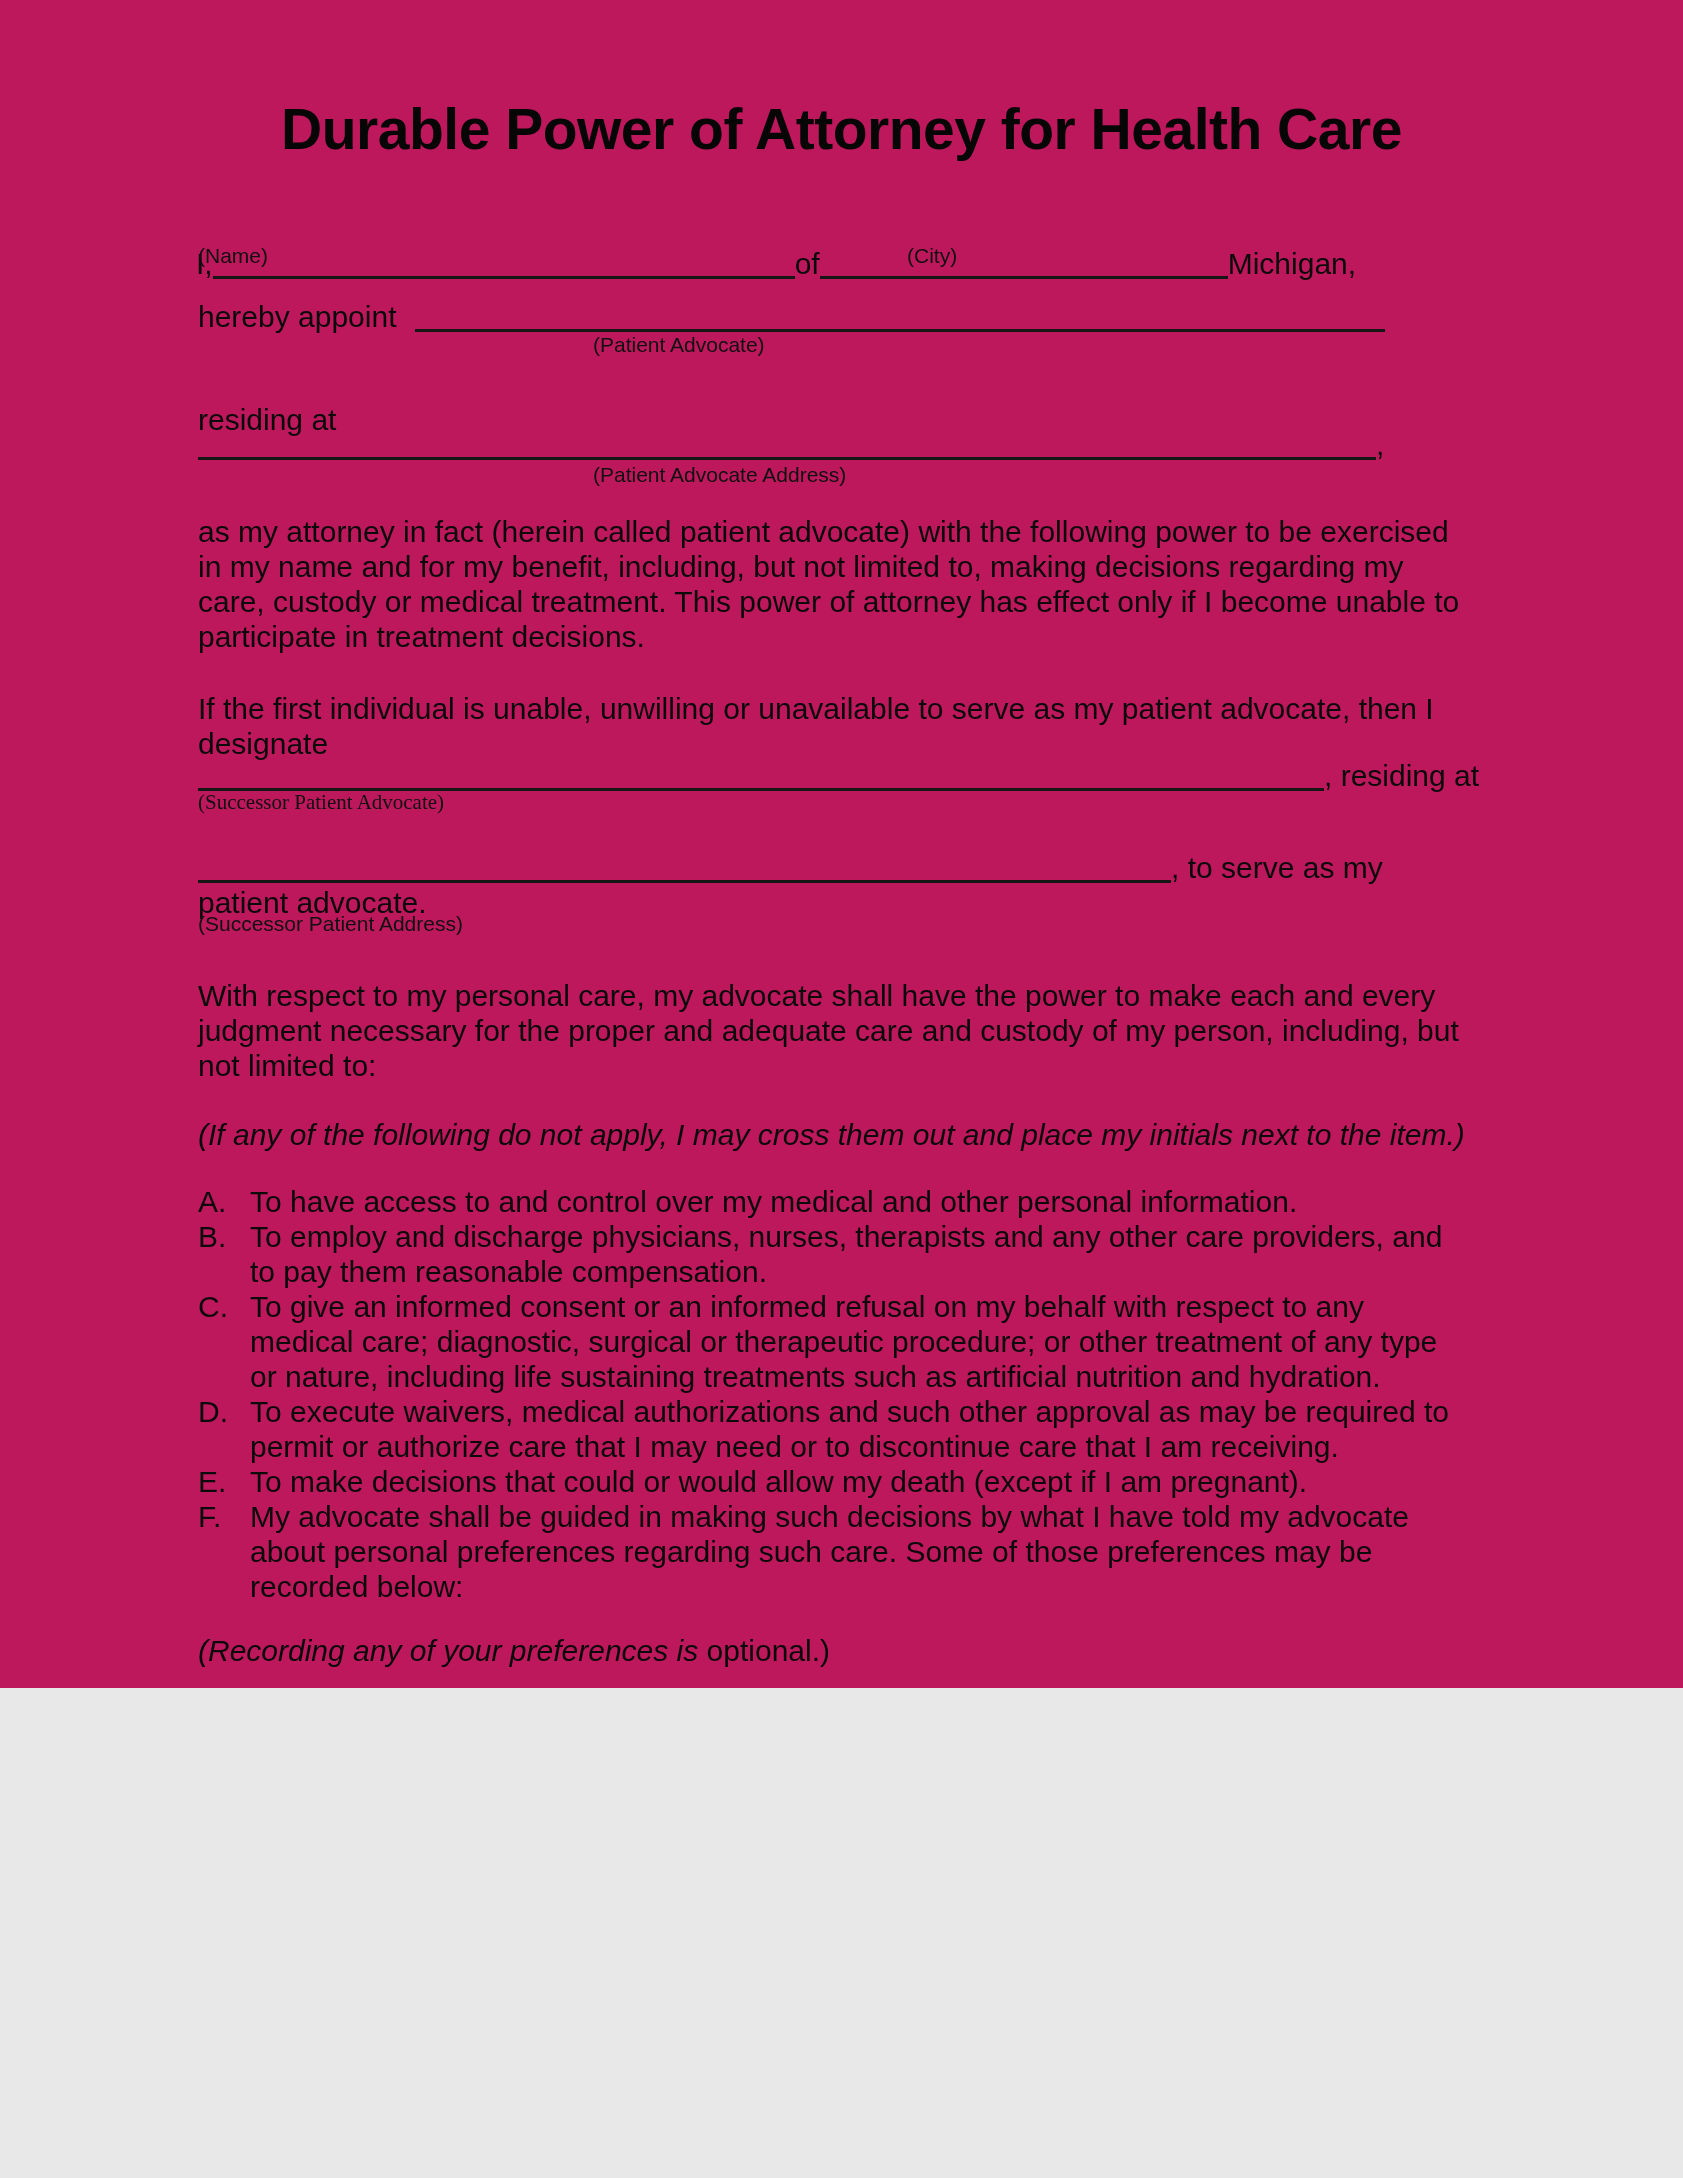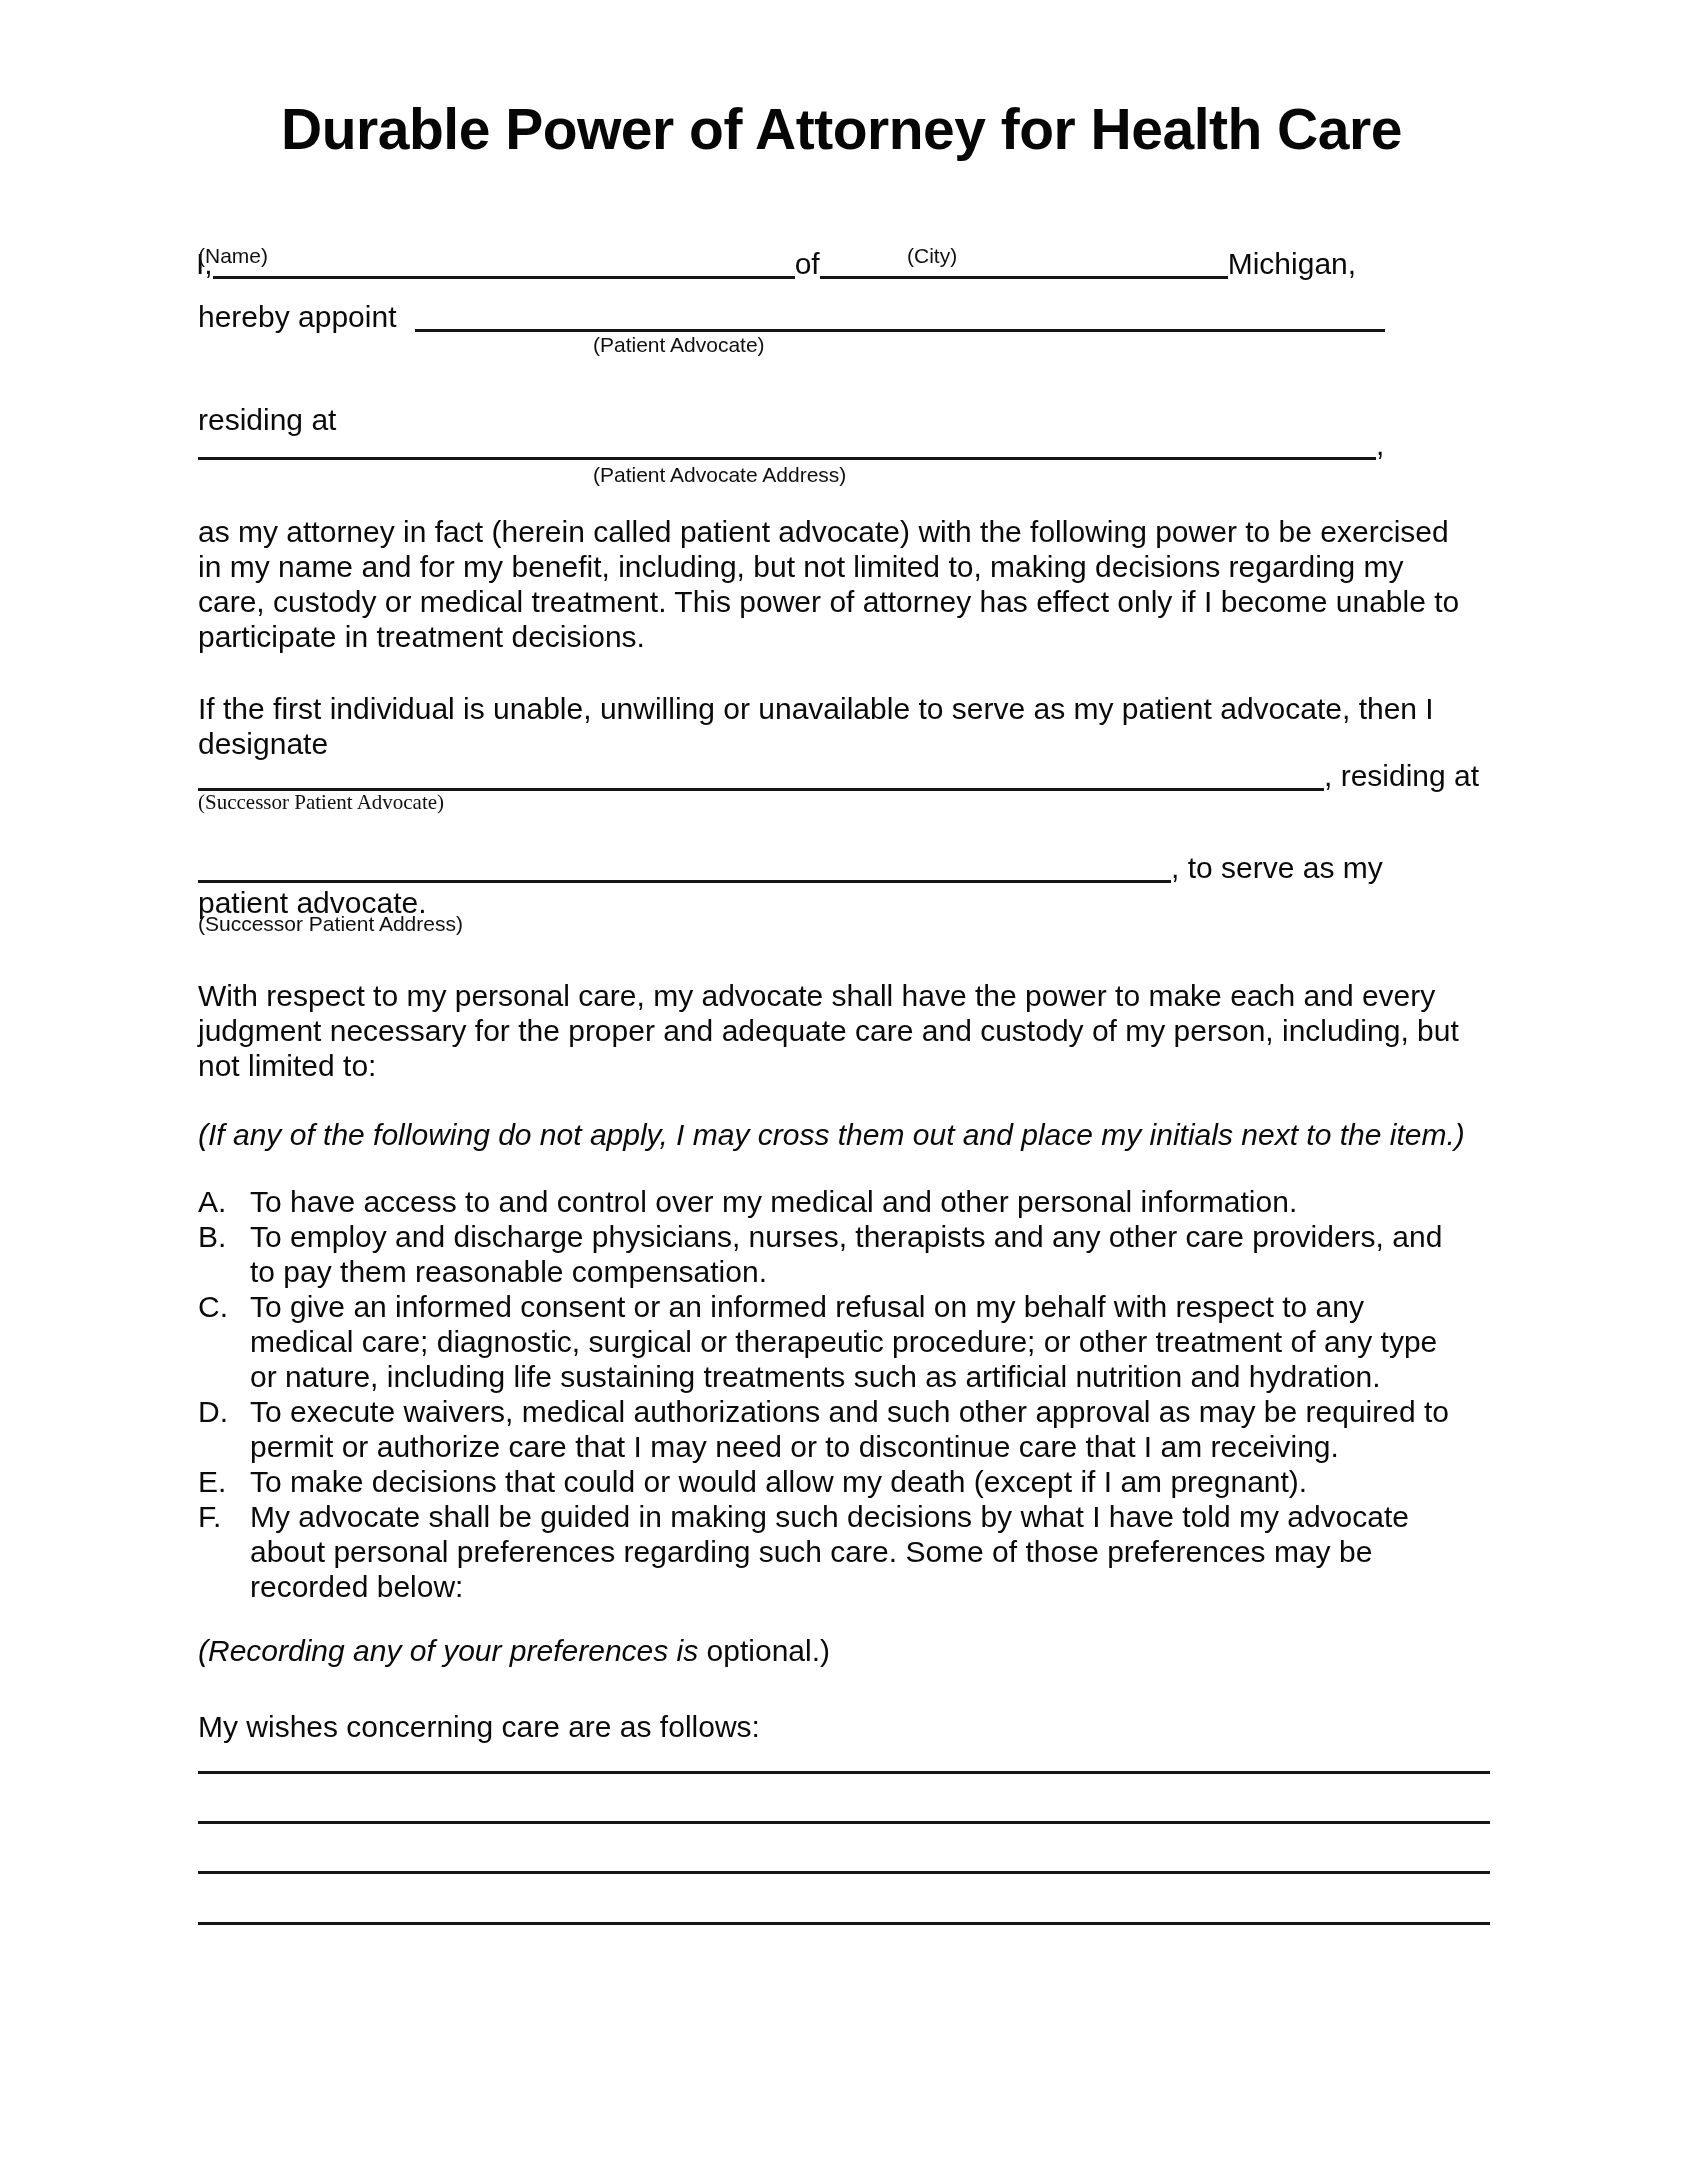--- a/index.html
+++ b/index.html
@@ -1,17 +1,17 @@
 <!DOCTYPE html>
 <html><head>
 <meta charset="utf-8">
 <style>
   html,body{margin:0;padding:0;background:#e8e8e8;}
   .page{
-    position:relative; width:1683px; height:2178px; background:#ffffff;
+    position:relative; width:1683px; height:1688px; background:#be185d;
     font-family:"Liberation Sans","DejaVu Sans",sans-serif;
     color:#0a0a0a; font-size:30px; line-height:35px; overflow:hidden;
     margin:0 auto;
   }
   .abs{position:absolute;}
   .title{
     left:0; top:99px; width:1683px; text-align:center;
     font-weight:bold; font-size:57px; line-height:61px; letter-spacing:-0.5px;
     color:#060606;
   }

